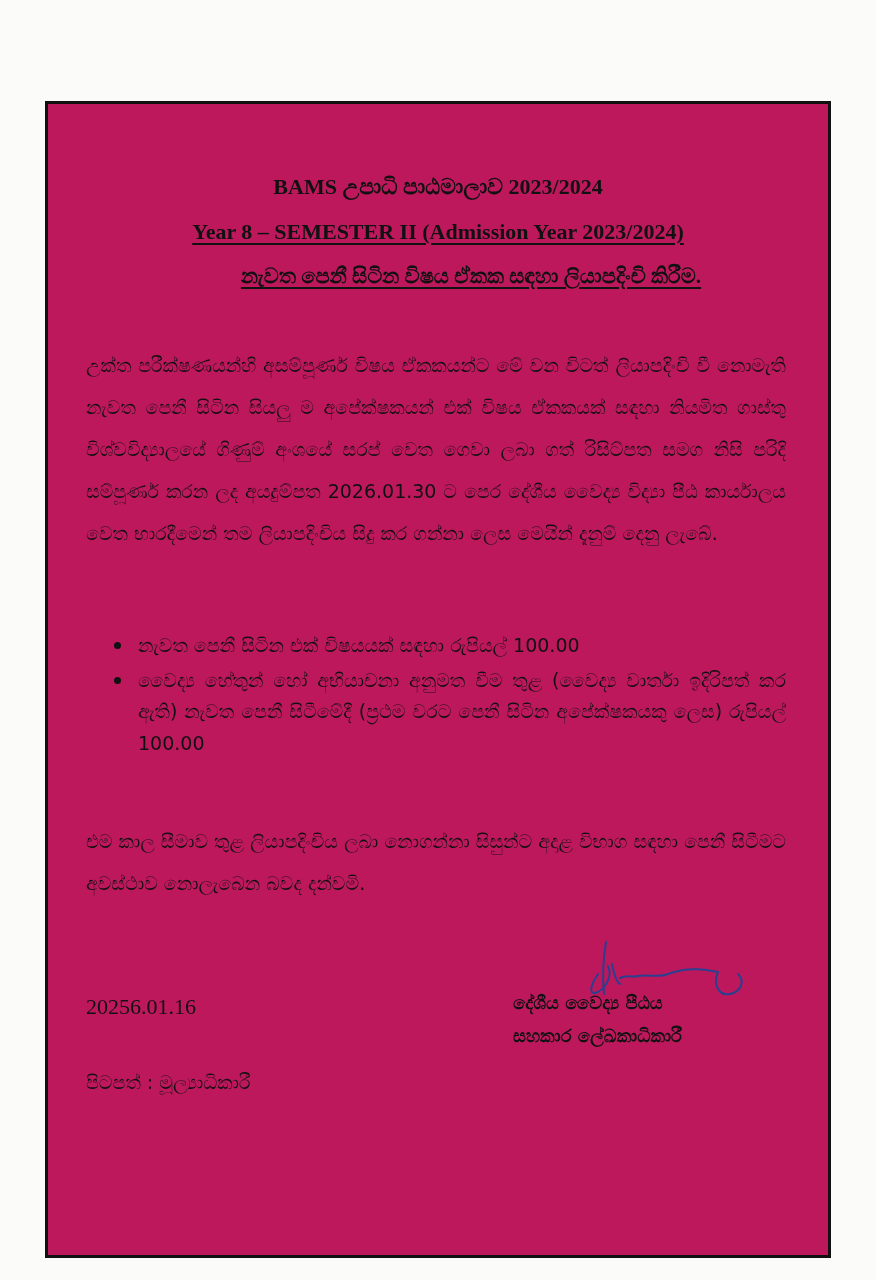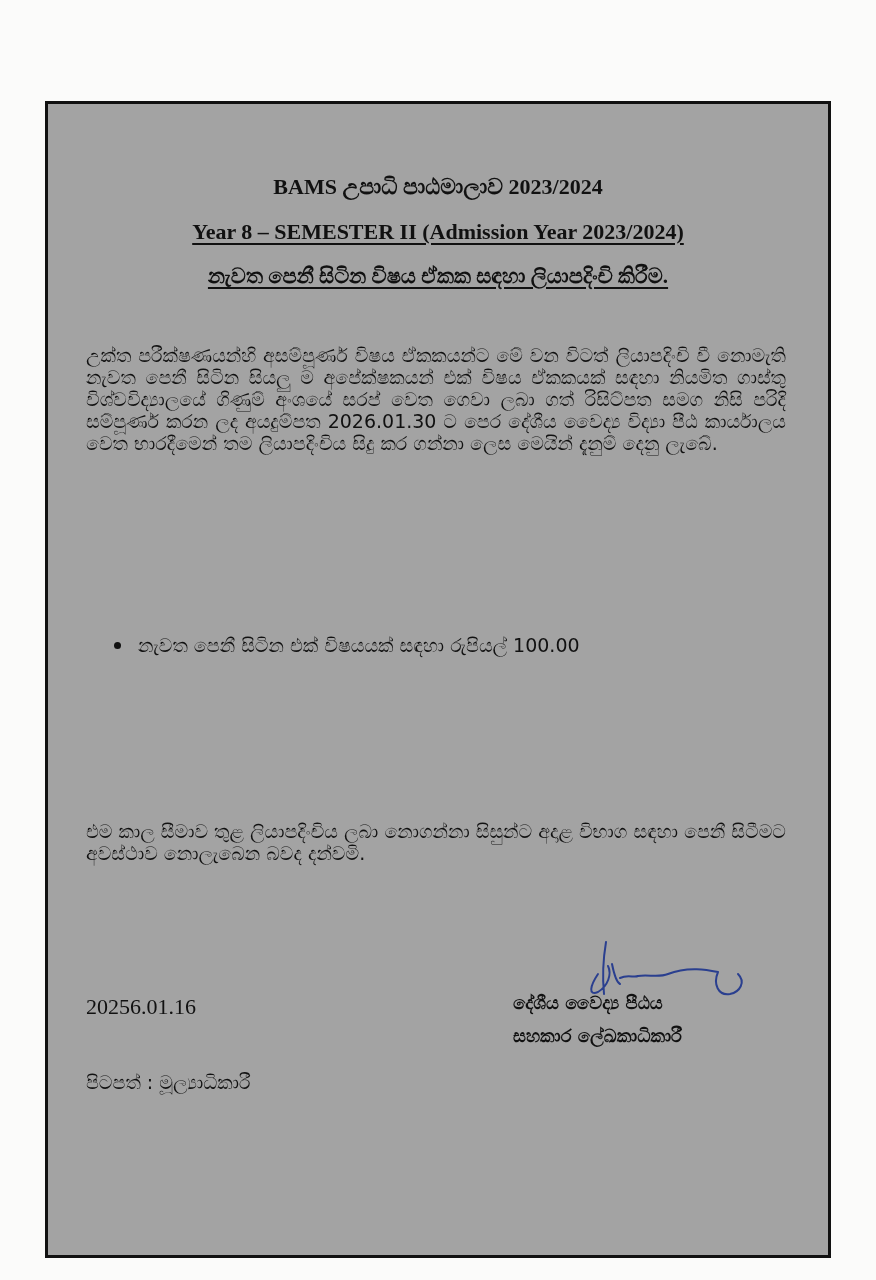--- a/index.html
+++ b/index.html
@@ -15,41 +15,41 @@
       font-family: "Liberation Serif", "DejaVu Serif", serif;
       color: #111;
     }
     .frame {
       position: absolute;
       left: 45px;
       top: 101px;
       width: 780px;
       height: 1151px;
       border: 3px solid #111;
-      background: #a3a3a3;
+      background: #be185d;
       box-sizing: content-box;
     }
     .h {
       position: absolute;
       left: 0;
       width: 780px;
       text-align: center;
       font-weight: bold;
       white-space: nowrap;
     }
     .h1 { top: 70px; font-size: 22px; }
     .h2 { top: 115px; font-size: 22px; text-decoration: underline; text-underline-offset: 4px; }
-    .h3 { top: 160px; font-size: 21px; text-decoration: underline; text-underline-offset: 4px; }
+    .h3 { top: 160px; font-size: 21px; text-decoration: underline; text-underline-offset: 4px; padding-left: 33px; }
 
     .para {
       position: absolute;
       left: 38px;
       width: 700px;
       font-size: 19px;
-      line-height: 22px;
+      line-height: 42px;
       text-align: justify;
       font-family: "DejaVu Sans", "Liberation Sans", sans-serif;
     }
     .p1 { top: 240px; }
     .p2 { top: 484px; }
     .p3 { top: 716px; }
 
     .bullets {
       position: absolute;
       left: 38px;
@@ -118,20 +118,24 @@
   <div class="h h3">නැවත පෙනී සිටින විෂය ඒකක සඳහා ලියාපදිංචි කිරීම.</div>
 
   <div class="para p1">උක්ත පරීක්ෂණයන්හි අසම්පූර්ණ විෂය ඒකකයන්ට මේ වන විටත් ලියාපදිංචි වී නොමැති නැවත පෙනී සිටින සියලු ම අපේක්ෂකයන් එක් විෂය ඒකකයක් සඳහා නියමිත ගාස්තු විශ්වවිද්‍යාලයේ ගිණුම් අංශයේ සරප් වෙත ගෙවා ලබා ගත් රිසිට්පත සමග නිසි පරිදි සම්පූර්ණ කරන ලද අයදුම්පත 2026.01.30 ට පෙර දේශීය වෛද්‍ය විද්‍යා පීඨ කාර්යාලය වෙත භාරදීමෙන් තම ලියාපදිංචිය සිදු කර ගන්නා ලෙස මෙයින් දැනුම් දෙනු ලැබේ.</div>
 
 
   <ul class="bullets">
     <li>
       <span class="dot"></span>
       <span>නැවත පෙනී සිටින එක් විෂයයක් සඳහා රුපියල් 100.00</span>
     </li>
+    <li>
+      <span class="dot"></span>
+      <span>වෛද්‍ය හේතුන් හෝ අභියාචනා අනුමත වීම තුළ (වෛද්‍ය වාර්තා ඉදිරිපත් කර ඇති) නැවත පෙනී සිටීමේදී (ප්‍රථම වරට පෙනී සිටින අපේක්ෂකයකු ලෙස) රුපියල් 100.00</span>
+    </li>
   </ul>
 
   <div class="para p3">එම කාල සීමාව තුළ ලියාපදිංචිය ලබා නොගන්නා සිසුන්ට අදාළ විභාග සඳහා පෙනී සිටීමට අවස්ථාව නොලැබෙන බවද දන්වමි.</div>
 
   <div class="date">20256.01.16</div>
 
   <svg class="signature" viewBox="0 0 200 70" xmlns="http://www.w3.org/2000/svg">
     <path d="M38 8 C36 20, 34 40, 36 60 M30 40 C22 52, 20 62, 30 58 C40 52, 44 40, 40 32 M44 30 C46 40, 48 48, 52 50 M52 44 C60 40, 66 44, 70 42 C80 40, 90 44, 100 40 C120 32, 140 36, 150 38 M150 38 C145 50, 150 62, 162 60 C172 58, 178 48, 170 40" fill="none" stroke="#2a3f8f" stroke-width="2" stroke-linecap="round"></path>
   </svg>
 

